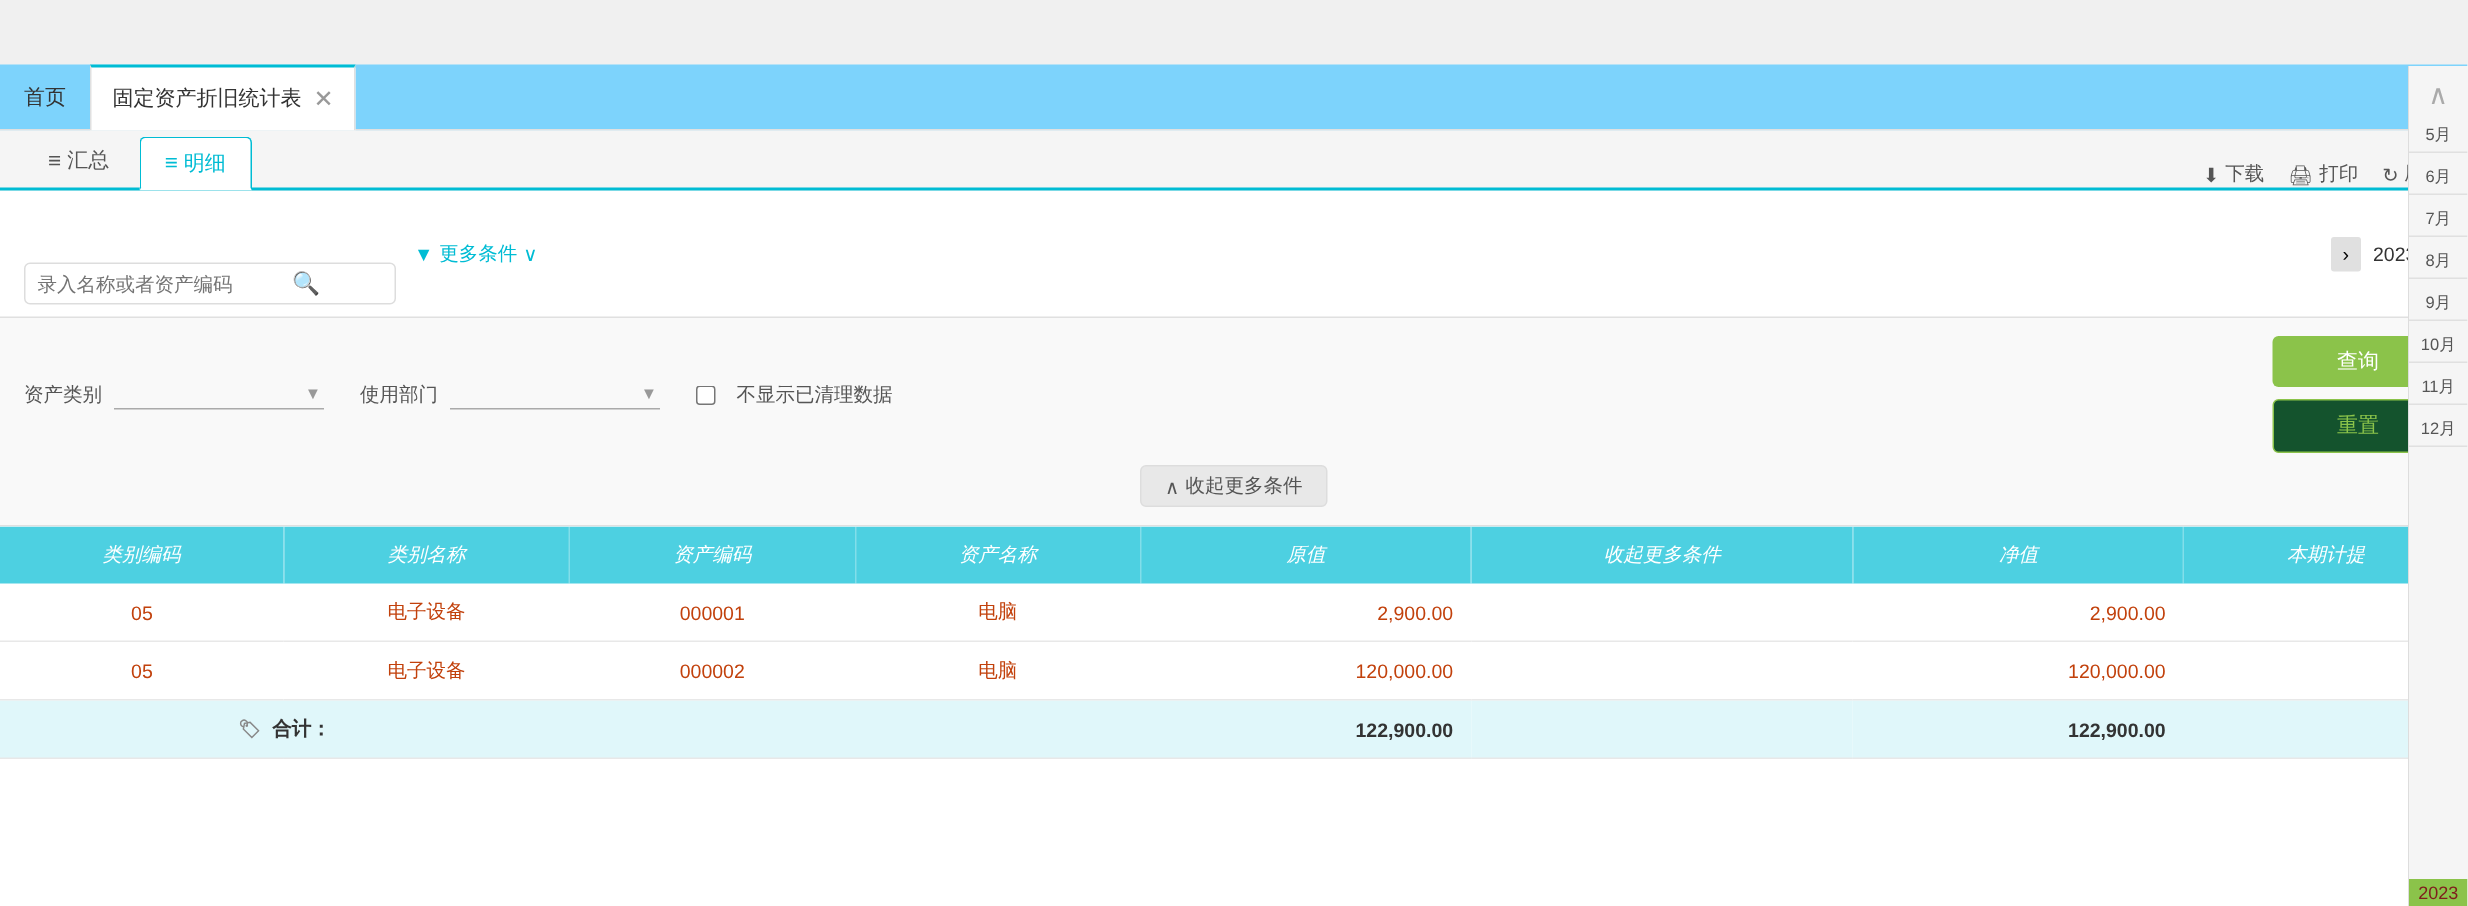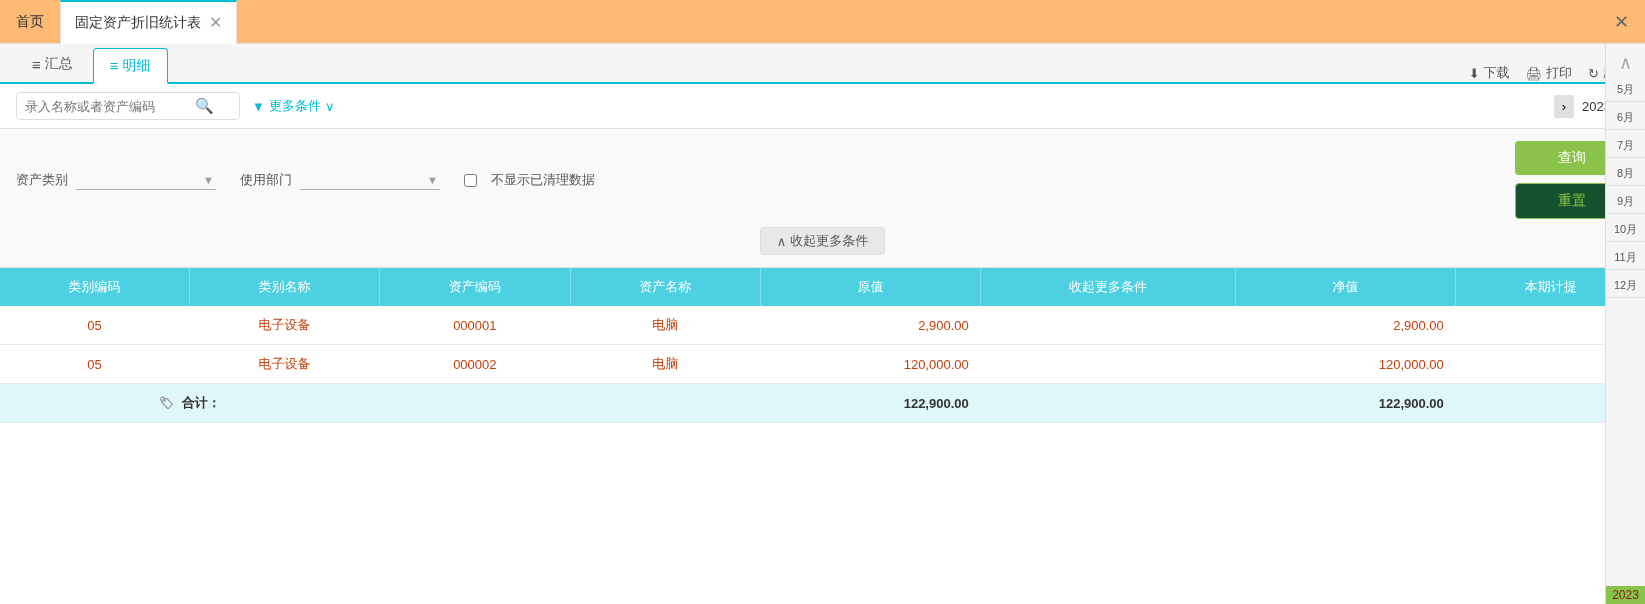--- a/index.html
+++ b/index.html
@@ -11,25 +11,26 @@
       height: 604px;
       overflow: hidden;
       display: flex;
       flex-direction: column;
     }
 
     
     .top-nav {
       display: flex;
       align-items: center;
-      background: #fdba74;
+      background: #7dd3fc;
       border-bottom: 1px solid #e0e0e0;
       height: 44px;
       padding: 10px 16px;
       flex-shrink: 0;
+      margin-top: 43px;
     }
     .nav-home {
       color: #333;
       font-size: 14px;
       margin-right: 16px;
       cursor: pointer;
     }
     .nav-tab-active {
       display: flex;
       align-items: center;
@@ -117,22 +118,23 @@
       padding: 8px 16px;
       flex-shrink: 0;
       gap: 12px;
     }
     .search-input-wrap {
       display: flex;
       align-items: center;
       border: 1px solid #ddd;
       border-radius: 4px;
       padding: 4px 8px;
-      width: 224px;
+      width: 248px;
       background: #fff;
+      margin-top: 40px;
     }
     .search-input {
       border: none;
       outline: none;
       font-size: 13px;
       color: #999;
       width: 170px;
       background: transparent;
     }
     .search-icon-btn {
@@ -281,20 +283,21 @@
       background: #4dd0e1;
       color: #fff;
     }
     thead th {
       padding: 10px 12px;
       font-size: 13px;
       font-weight: normal;
       text-align: center;
       border-right: 1px solid rgba(255,255,255,0.3);
       white-space: nowrap;
+      font-style: italic;
     }
     thead th:last-child { border-right: none; }
     tbody tr {
       border-bottom: 1px solid #e8e8e8;
     }
     tbody td {
       padding: 10px 12px;
       font-size: 13px;
       color: #c2410c;
       text-align: center;

